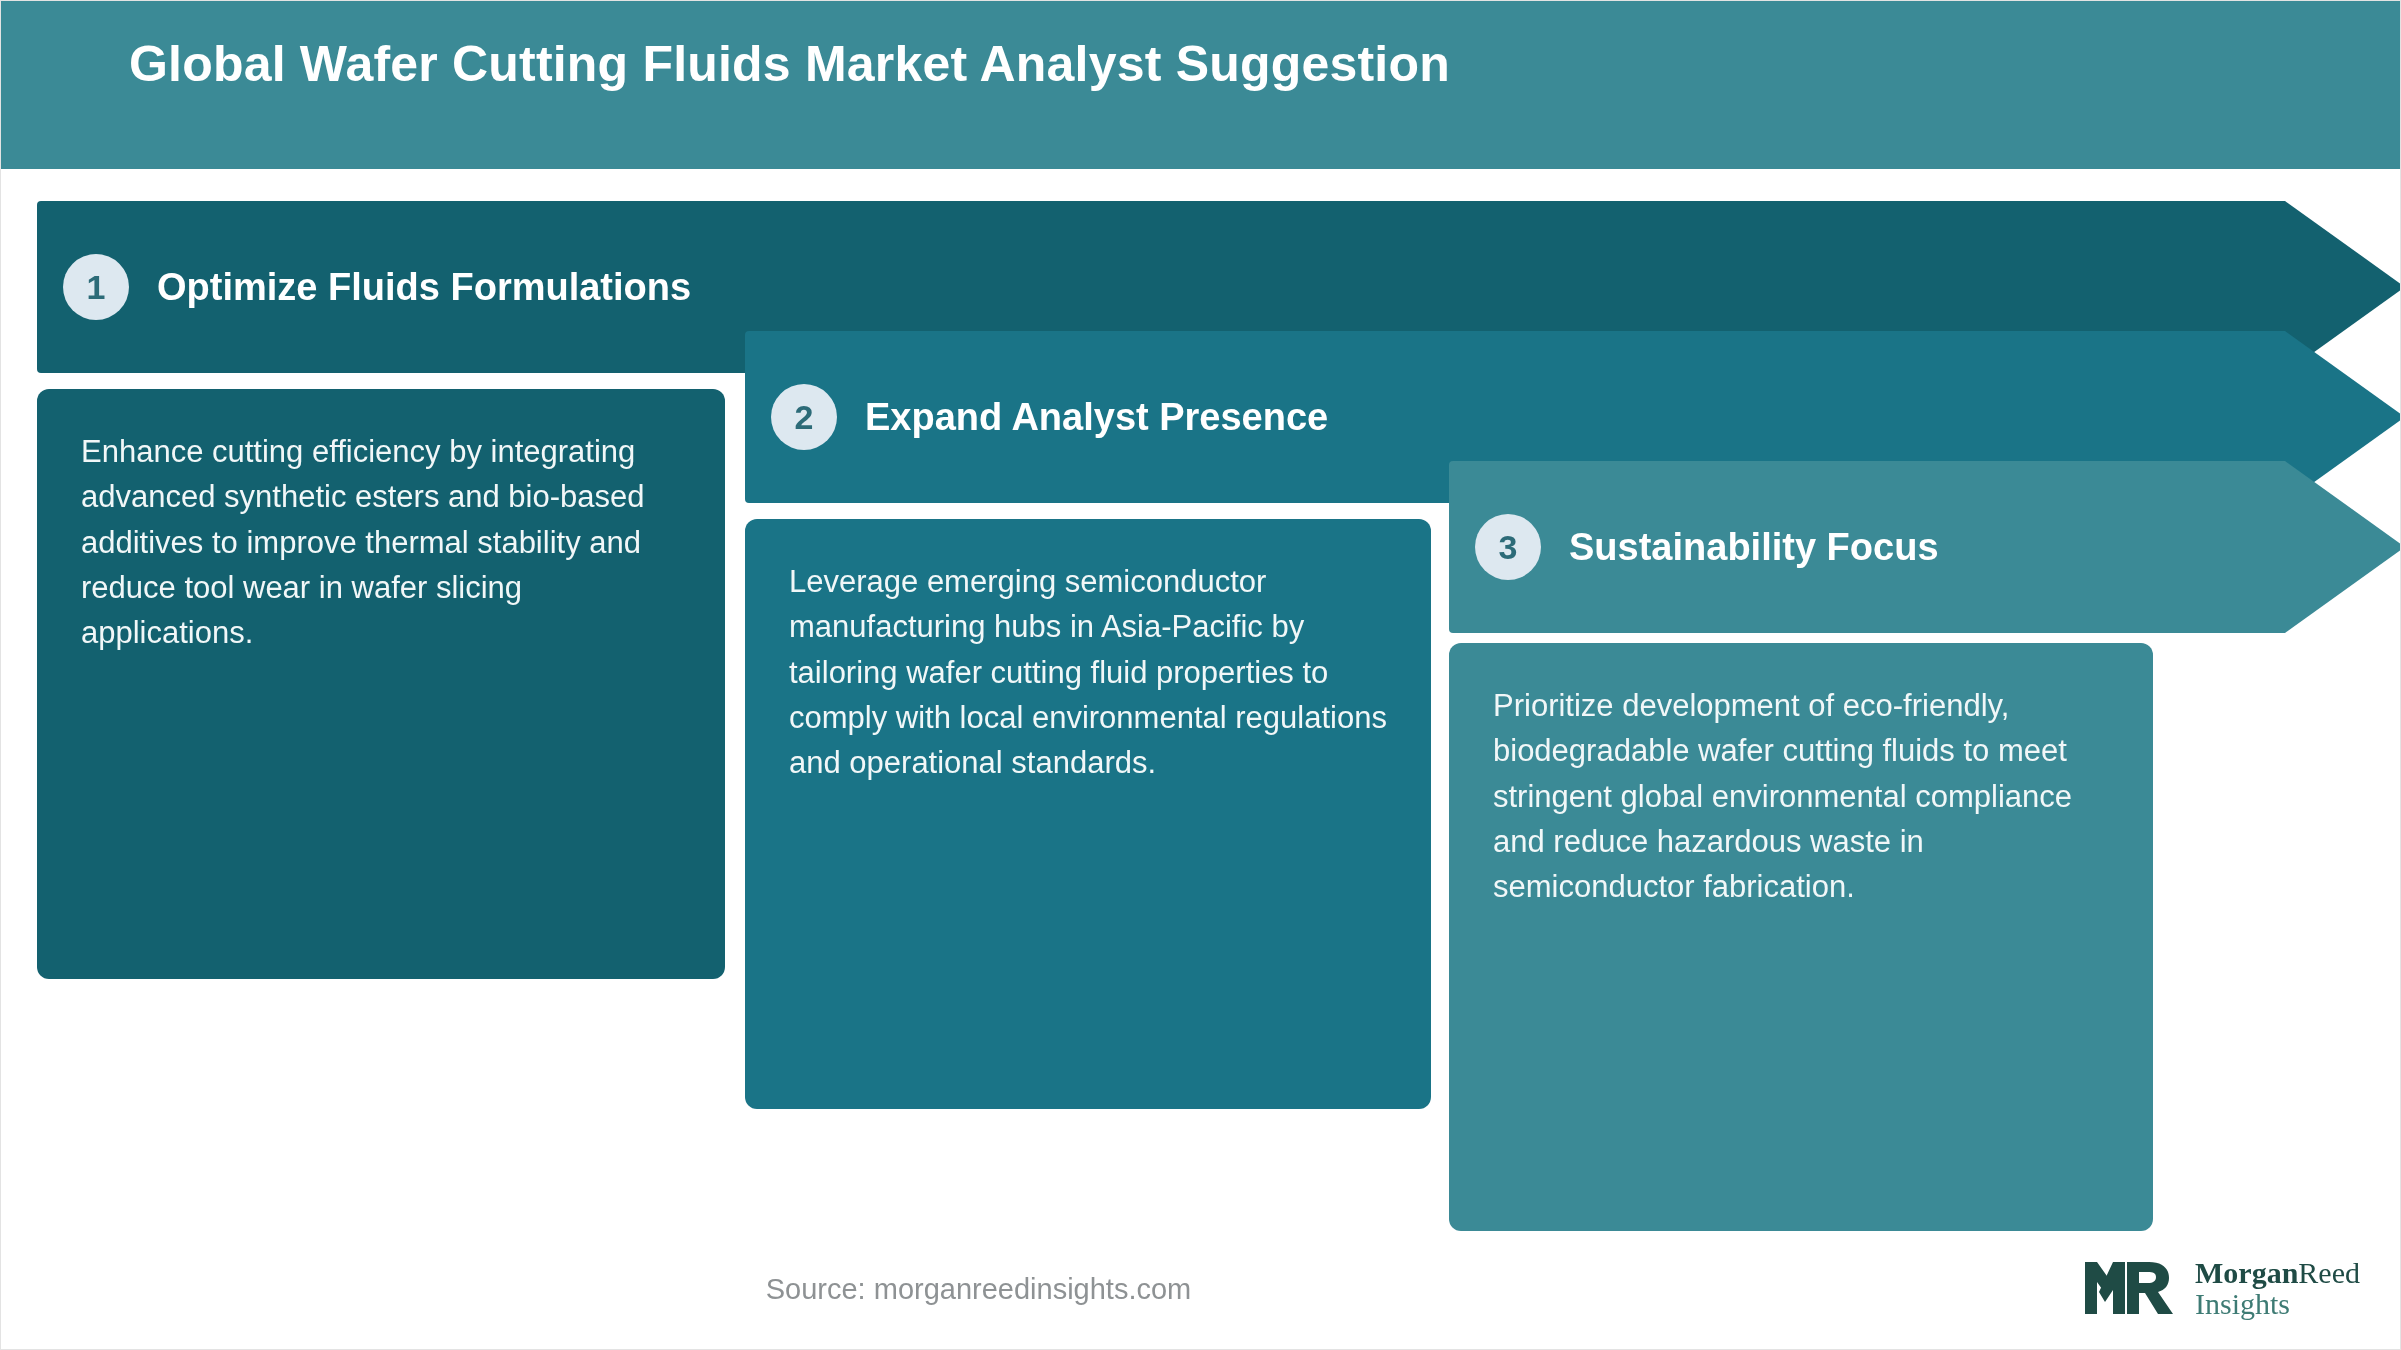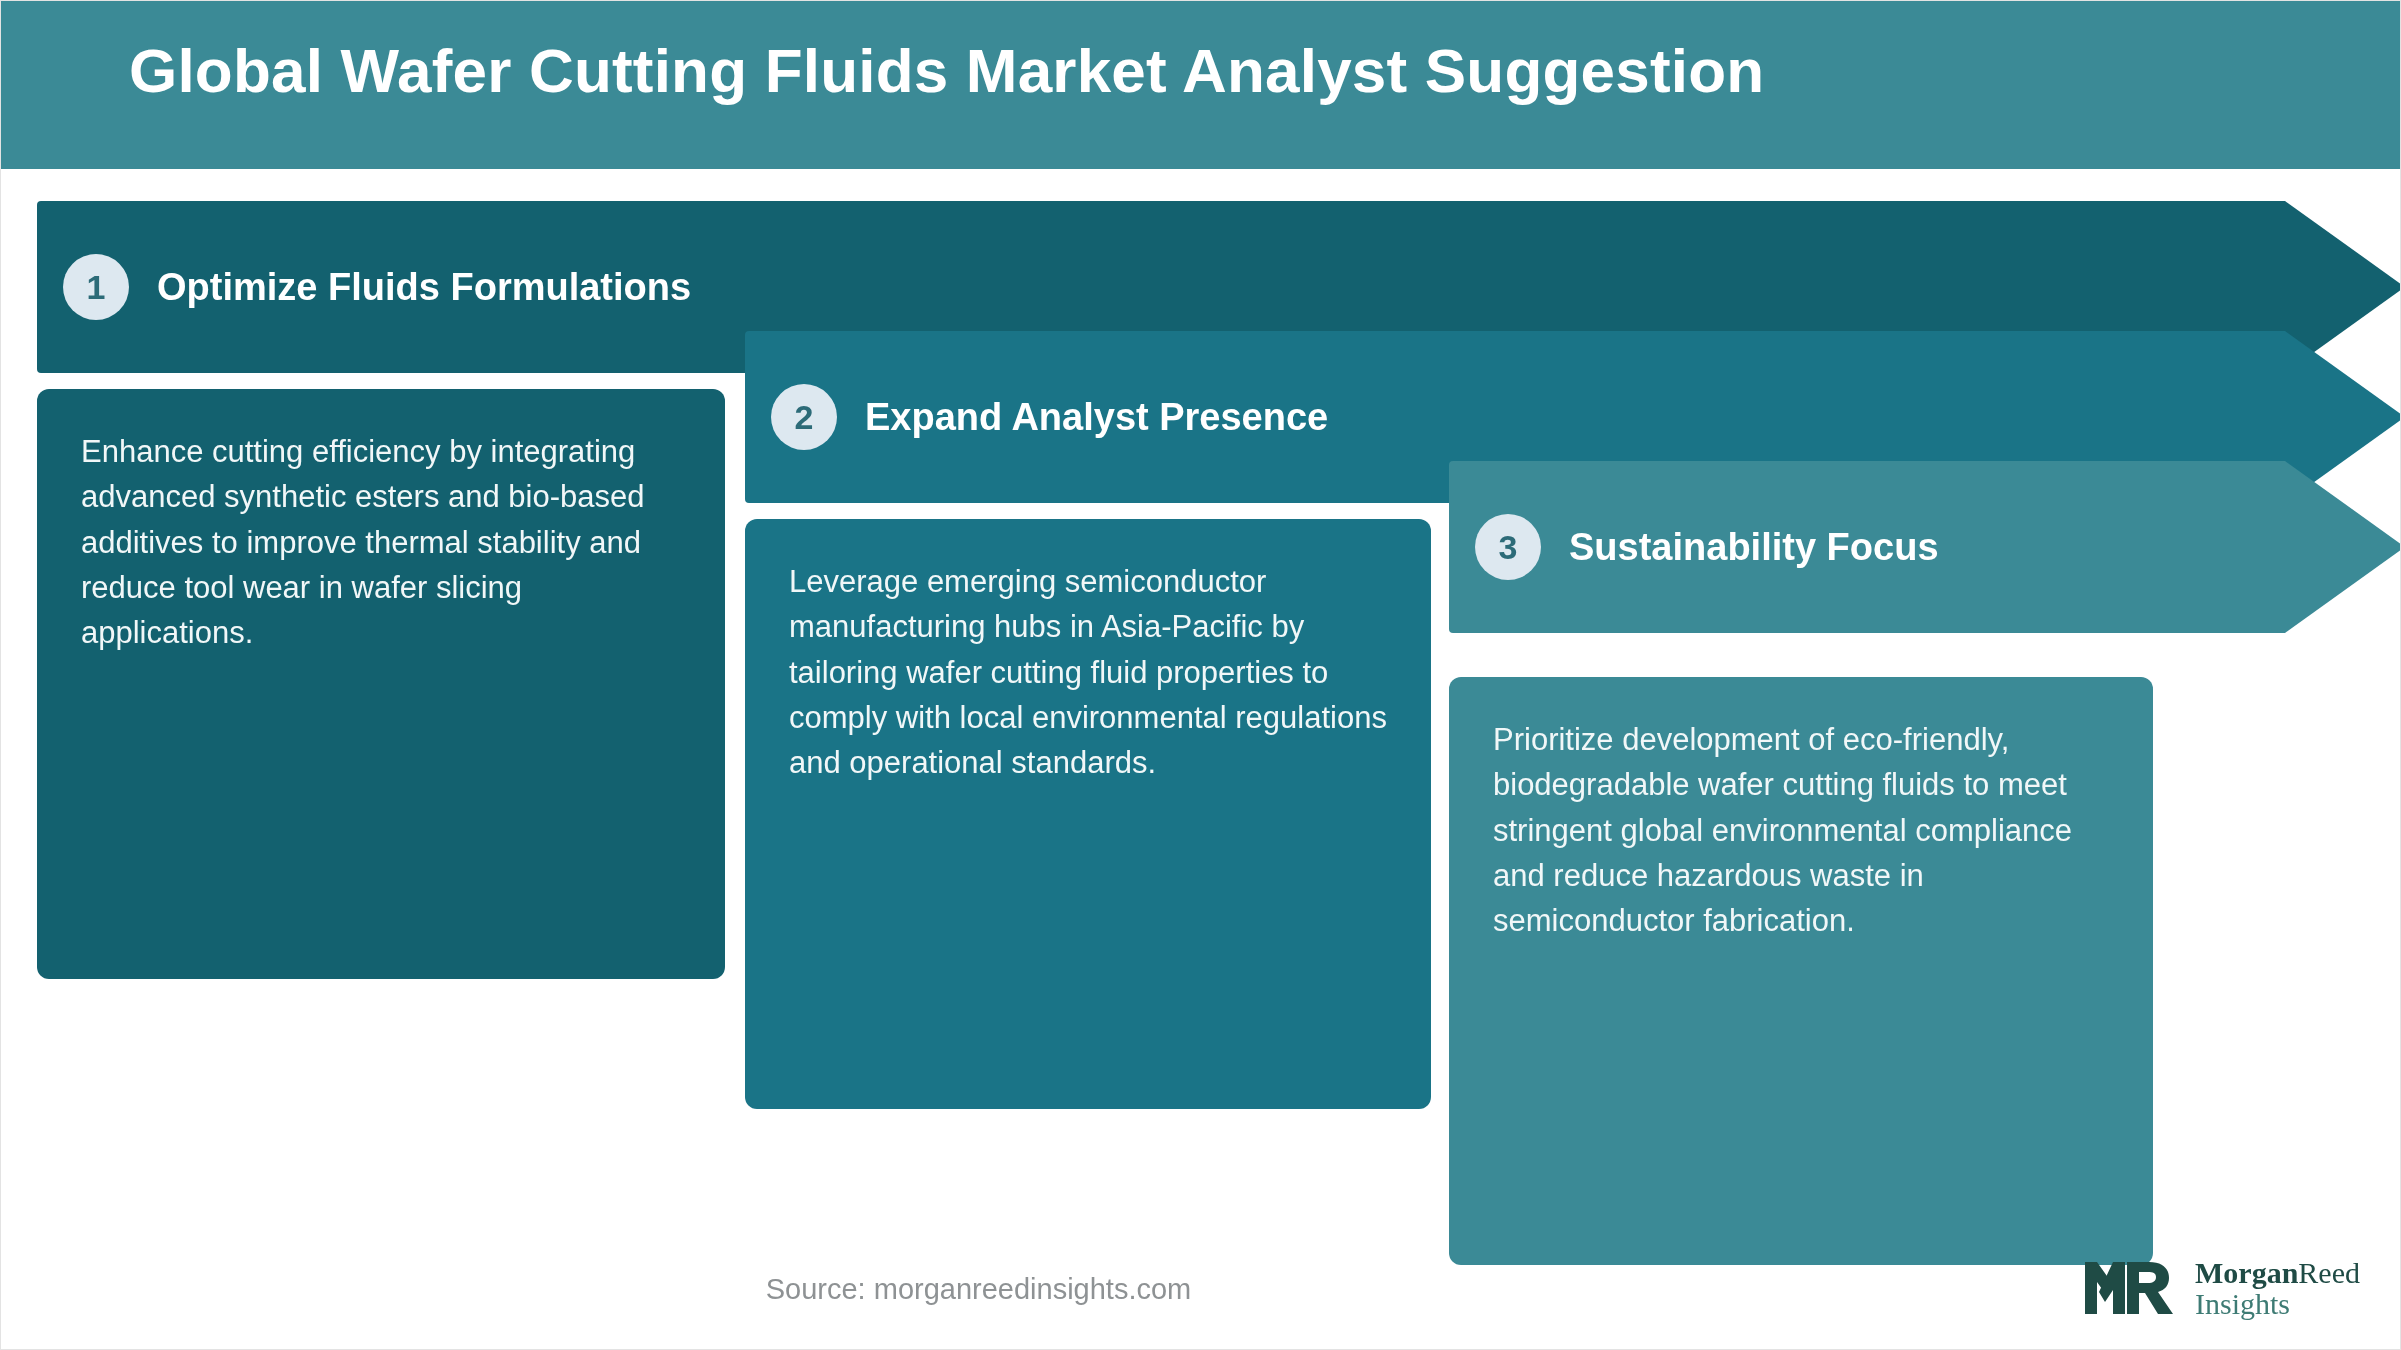--- a/index.html
+++ b/index.html
@@ -18,21 +18,21 @@
     overflow:hidden;
   }
 
   
   #header{
     position:absolute;left:0;top:0;width:2401px;height:168px;
     background:#3b8a96;
   }
   #header-title{
     position:absolute;left:128px;top:34px;
-    font-size:62px;font-weight:bold;color:#ffffff;
+    font-size:50px;font-weight:bold;color:#ffffff;
     letter-spacing:.2px;white-space:nowrap;
   }
 
   
   .arrow{
     position:absolute;
     height:172px;
   }
   .arrow .abody{
     position:absolute;left:0;top:0;bottom:0;
@@ -137,21 +137,21 @@
       <svg viewBox="0 0 180 228" preserveAspectRatio="none" aria-hidden="true">
         <polygon points="0,28 60,28 180,114 60,200 0,200" fill="#3b8a96"></polygon>
       </svg>
     </div>
     <div class="bar-label">
       <div class="badge">3</div>
       <div class="bar-title">Sustainability Focus</div>
     </div>
   </div>
 
-  <div class="card" style="left:1448px;top:676px;width:704px;height:588px;background:#3b8a96;">
+  <div class="card" style="left:1448px;top:642px;width:704px;height:588px;background:#3b8a96;">
     <div class="card-text">Prioritize development of eco-friendly, biodegradable wafer cutting fluids to meet stringent global environmental compliance and reduce hazardous waste in semiconductor fabrication.</div>
   </div>
 
   <div id="source">Source: morganreedinsights.com</div>
 
   <div id="logo">
     <div id="logo-mark">
       <svg width="92" height="62" viewBox="0 0 92 62" aria-hidden="true">
         <path d="M2 58 L2 6 L14 6 L31 30 L24 40 L14 26 L14 58 Z" fill="#1f4b45"></path>
         <path d="M30 6 L42 6 L42 58 L30 58 L30 34 L22 46 L16 36 Z" fill="#1f4b45"></path>

